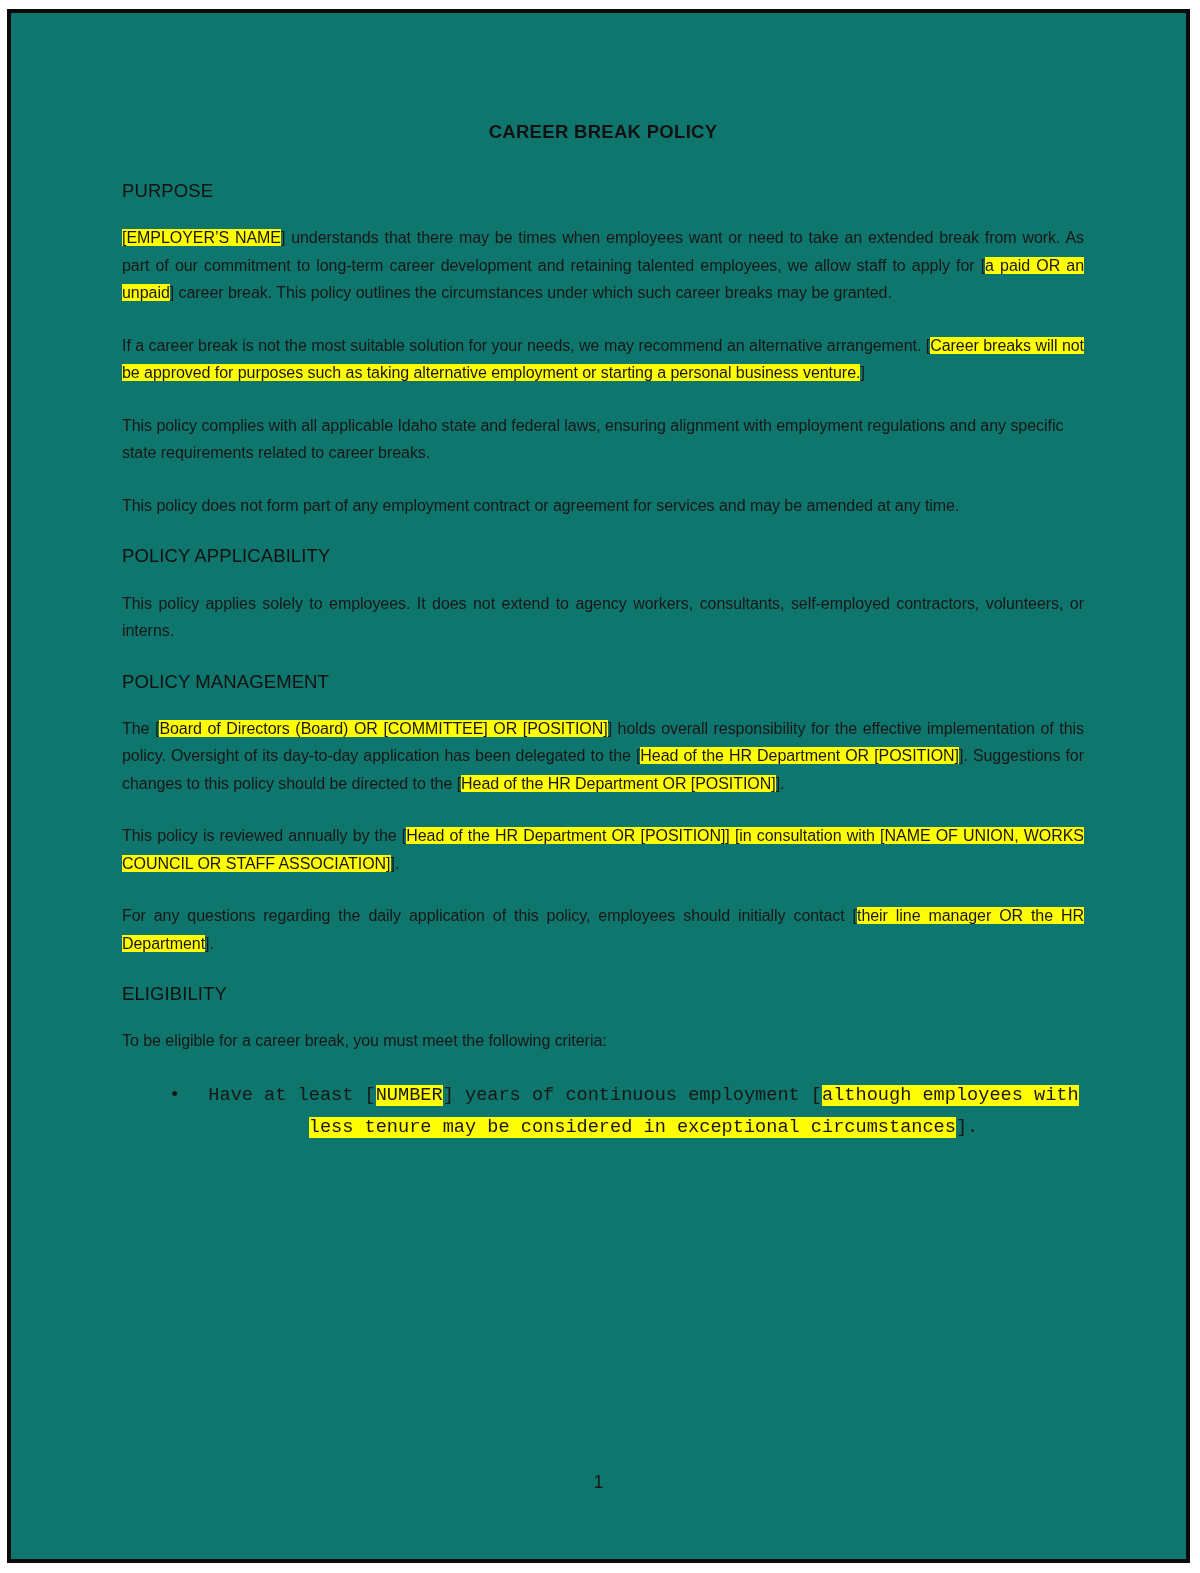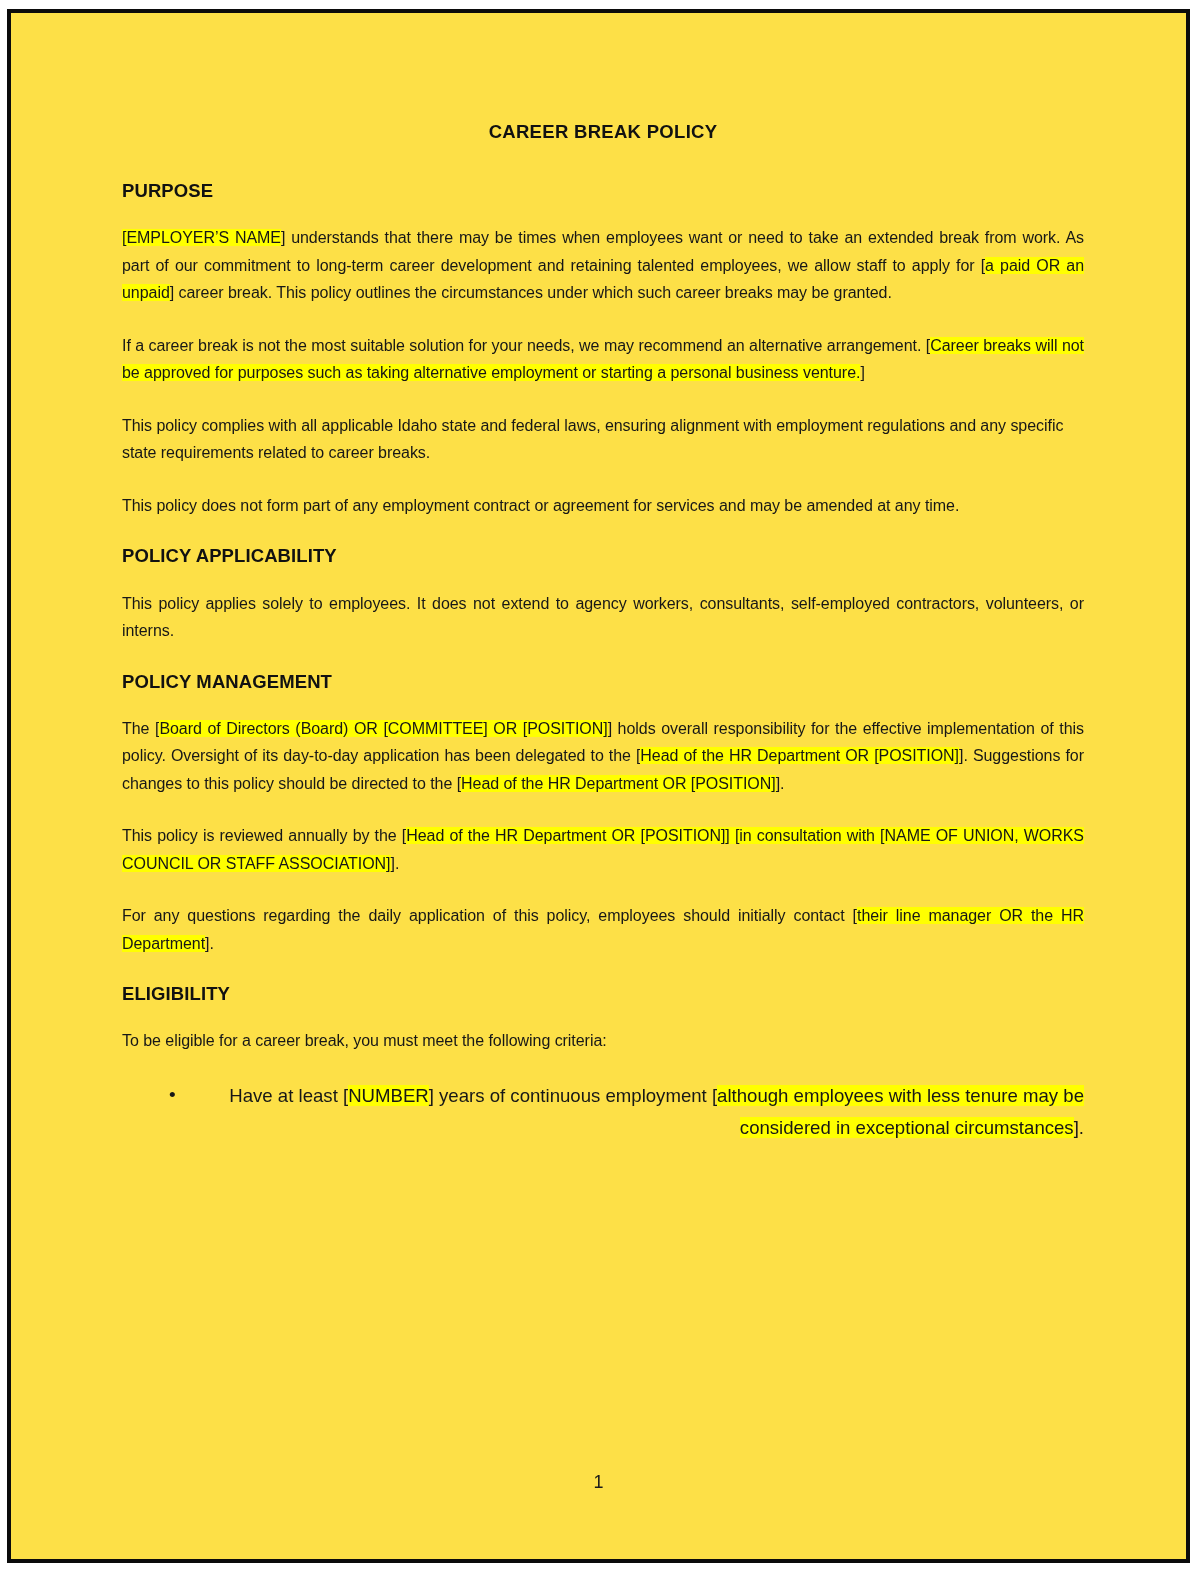--- a/index.html
+++ b/index.html
@@ -25,21 +25,21 @@
     border: 4px solid #0b0b0b;
     background: #ffffff;
   }
 
   .page-inner {
     position: absolute;
     left: 0;
     top: 0;
     right: 0;
     bottom: 0;
-    background: #fde047;
+    background: #0f766e;
     padding: 4px;
   }
 
   .doc-body {
     position: absolute;
     left: 111px;
     top: 108px;
     width: 962px;
   }
 
@@ -48,21 +48,21 @@
     font-size: 18.5px;
     font-weight: bold;
     letter-spacing: 0.3px;
     color: #111111;
     margin: 0 0 36px 0;
     line-height: 1.2;
   }
 
   h2.section-heading {
     font-size: 18.5px;
-    font-weight: bold;
+    font-weight: normal;
     color: #111111;
     margin: 0 0 22px 0;
     line-height: 1.25;
     letter-spacing: 0.1px;
   }
 
   p.body-para {
     font-size: 16px;
     color: #171717;
     margin: 0 0 25px 0;
@@ -82,21 +82,22 @@
     list-style: none;
   }
 
   ul.criteria-list > li {
     position: relative;
     font-size: 18.6px;
     color: #171717;
     line-height: 1.72;
     margin: 0 0 2px 0;
     padding-left: 34px;
-    text-align: right;
+    text-align: center;
+    font-family: Liberation Mono, monospace;
   }
 
   ul.criteria-list > li::before {
     content: "\2022";
     position: absolute;
     left: 0;
     top: -1px;
     font-size: 19px;
     color: #171717;
   }

